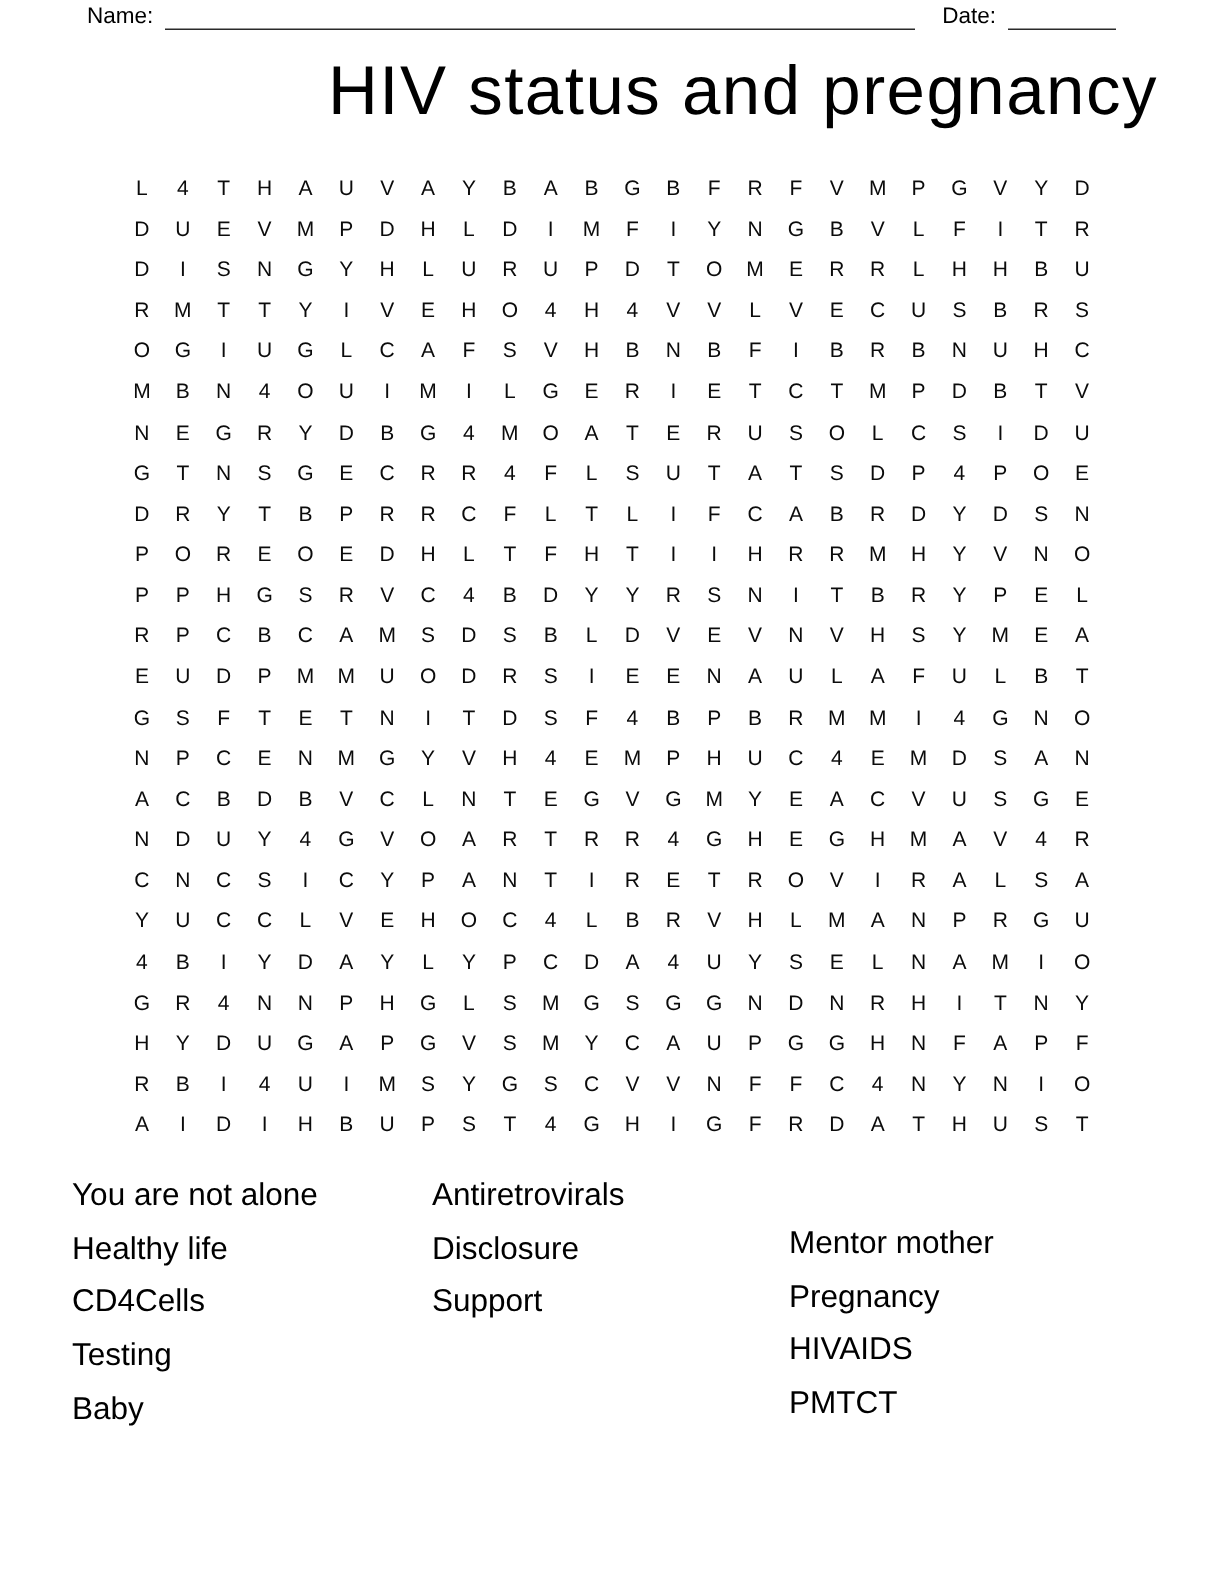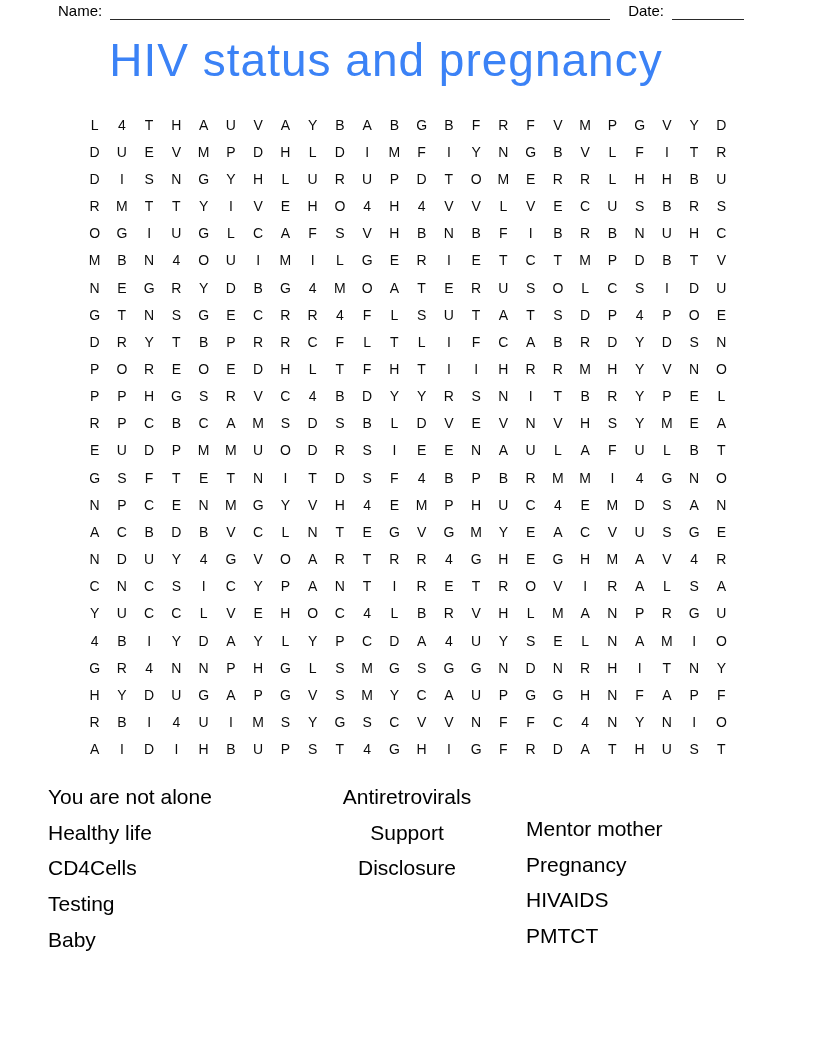--- a/index.html
+++ b/index.html
@@ -36,25 +36,25 @@
   .name-line { width: 500px; margin-left: 8px; }
   .date-label { margin-left: 18px; margin-top: 16px; }
   .date-line { width: 72px; margin-left: 8px; }
 
   
   .page-title {
     position: absolute;
     top: 33px;
     left: 0;
     width: 772px;
-    text-align: center;
+    text-align: right;
     font-size: 46px;
     font-weight: 400;
     letter-spacing: 1px;
-    color: #3b82f6;
+    color: #000000;
     font-family: "Liberation Sans", sans-serif;
   }
 
   
   .word-search-grid {
     position: absolute;
     left: 81px;
     top: 111px;
     display: grid;
     grid-template-columns: repeat(24, 27.26px);
@@ -72,21 +72,21 @@
 
   
   .word-list {
     position: absolute;
     left: 48px;
     top: 779px;
     display: flex;
   }
   .word-col { display: block; }
   .word-col:nth-child(1) { width: 240px; }
-  .word-col:nth-child(2) { width: 238px; text-align: center; }
+  .word-col:nth-child(2) { width: 238px; }
   .word-col:nth-child(3) { width: 230px; margin-top: 32px; }
   .word-item {
     font-size: 21px;
     line-height: 35.7px;
     color: #000;
     white-space: nowrap;
     font-family: Liberation Sans, sans-serif;
   }
 </style>
 </head>
@@ -683,22 +683,22 @@
 <div class="word-list">
     <div class="word-col">
       <div class="word-item">You are not alone</div>
       <div class="word-item">Healthy life</div>
       <div class="word-item">CD4Cells</div>
       <div class="word-item">Testing</div>
       <div class="word-item">Baby</div>
     </div>
     <div class="word-col">
       <div class="word-item">Antiretrovirals</div>
+      <div class="word-item">Disclosure</div>
       <div class="word-item">Support</div>
-      <div class="word-item">Disclosure</div>
     </div>
     <div class="word-col">
       <div class="word-item">Mentor mother</div>
       <div class="word-item">Pregnancy</div>
       <div class="word-item">HIVAIDS</div>
       <div class="word-item">PMTCT</div>
     </div>
   </div>
 
 </body></html>

